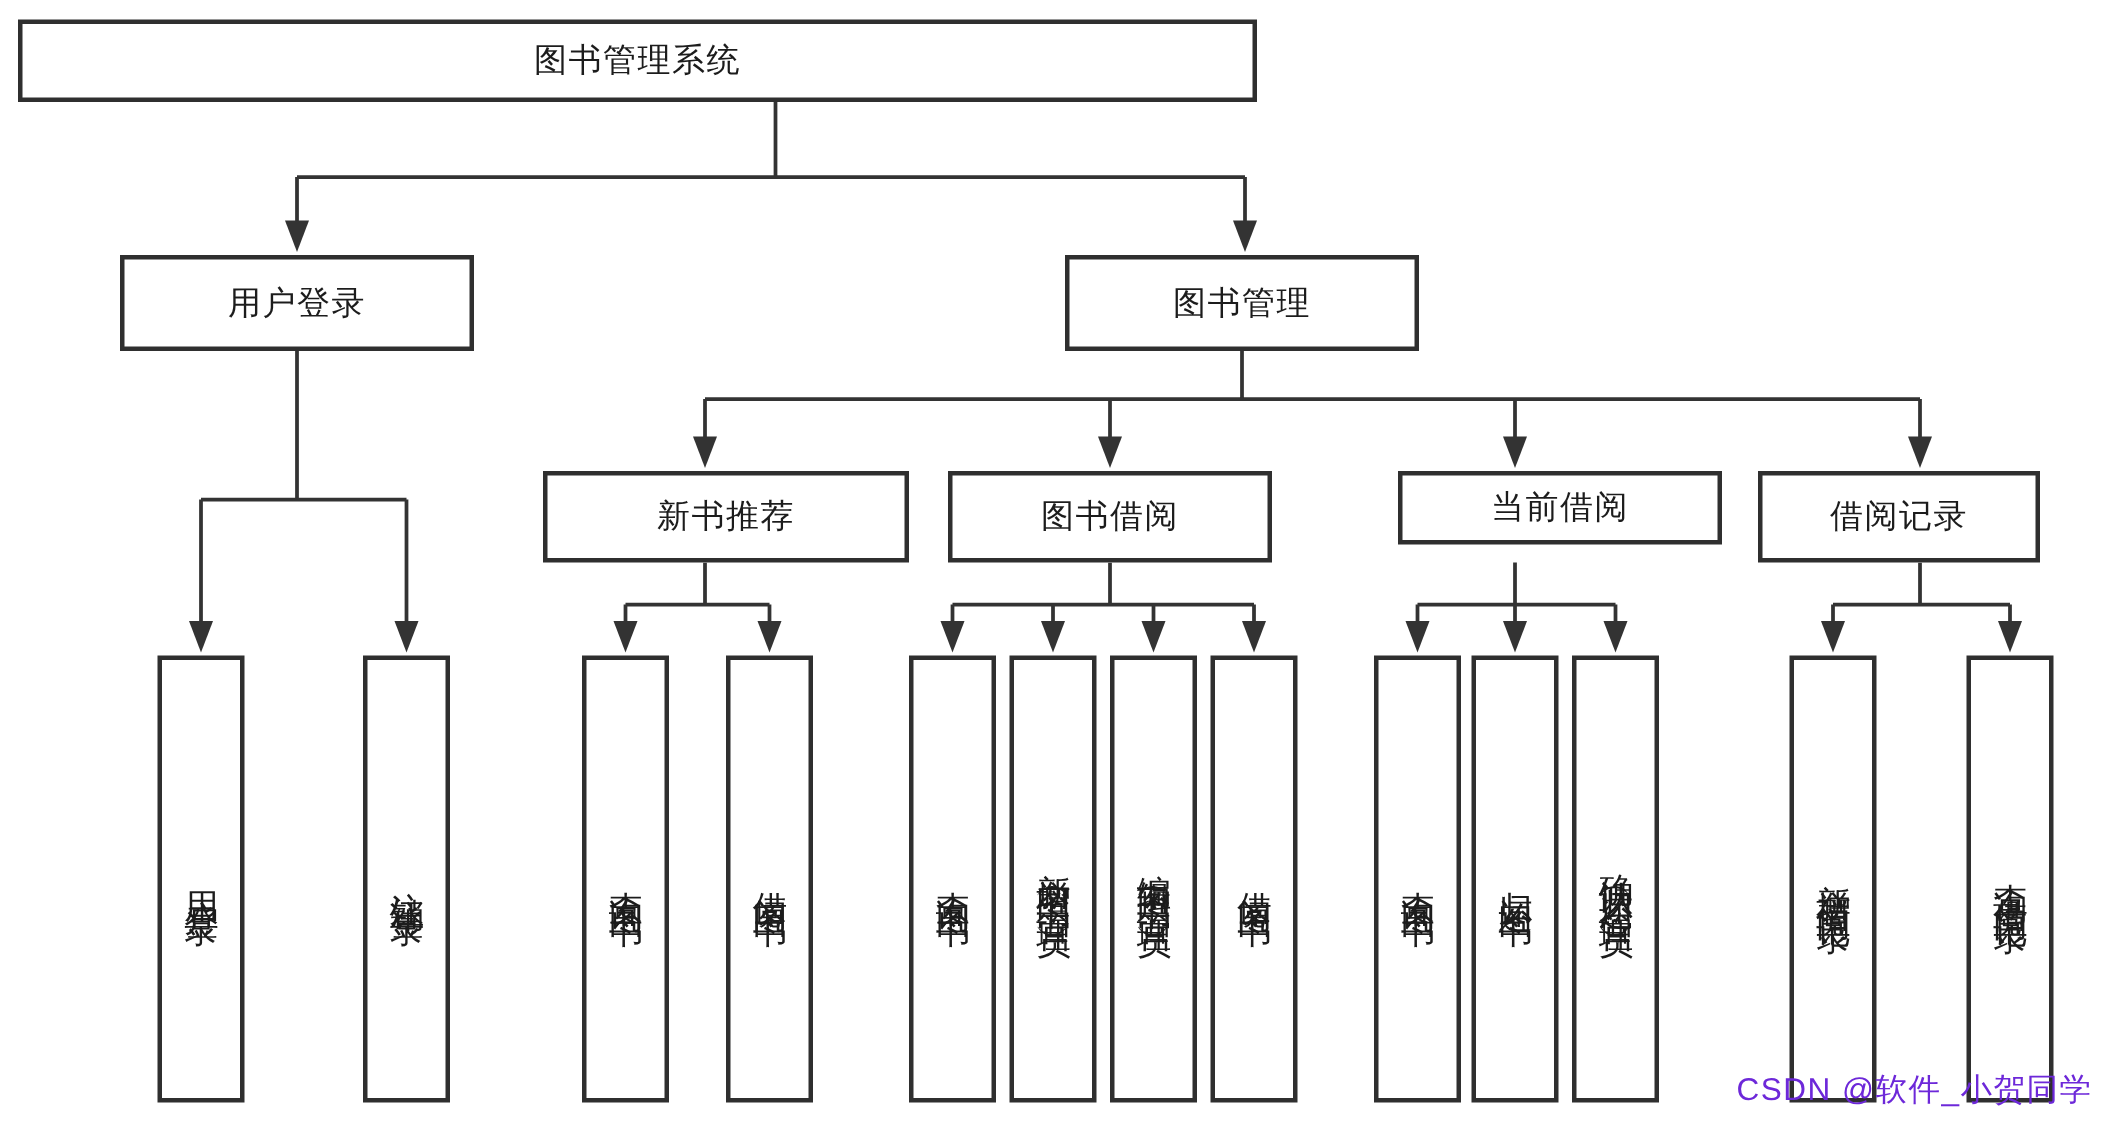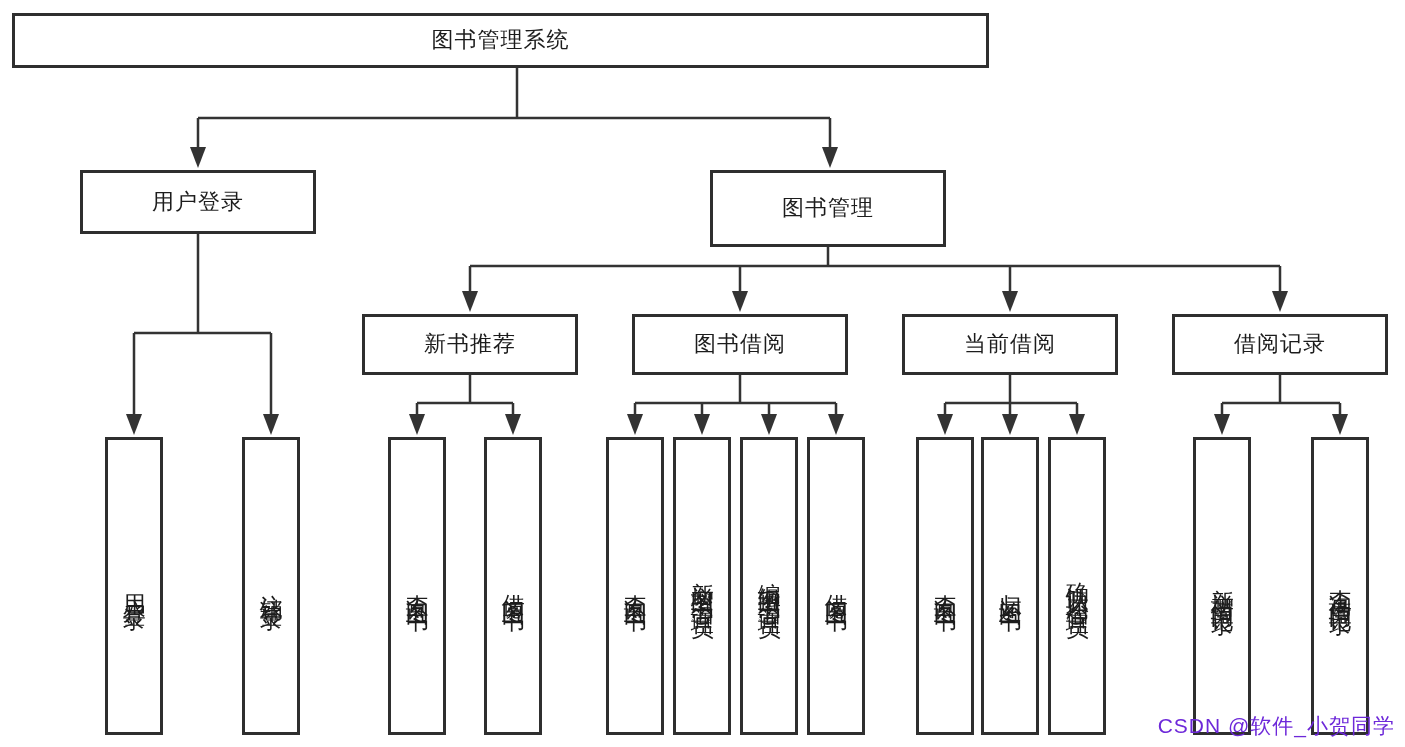--- a/index.html
+++ b/index.html
@@ -79,29 +79,29 @@
       <polygon points="761,414 777,414 769,435"></polygon>
       <polygon points="828,414 844,414 836,435"></polygon>
       <polygon points="937,414 953,414 945,435"></polygon>
       <polygon points="1002,414 1018,414 1010,435"></polygon>
       <polygon points="1069,414 1085,414 1077,435"></polygon>
       <polygon points="1214,414 1230,414 1222,435"></polygon>
       <polygon points="1332,414 1348,414 1340,435"></polygon>
     </g>
   </svg>
 
-  <div class="box" style="left:12px;top:13px;width:977px;height:55px;">图书管理系统</div>
+  <div class="box" style="left:12px;top:13px;width:826px;height:55px;">图书管理系统</div>
 
   <div class="box" style="left:80px;top:170px;width:236px;height:64px;">用户登录</div>
-  <div class="box" style="left:710px;top:170px;width:236px;height:77px;">图书管理</div>
+  <div class="box" style="left:710px;top:170px;width:236px;height:64px;">图书管理</div>
 
-  <div class="box" style="left:362px;top:314px;width:216px;height:61px;">新书推荐</div>
+  <div class="box" style="left:362px;top:314px;width:244px;height:61px;">新书推荐</div>
   <div class="box" style="left:632px;top:314px;width:216px;height:61px;text-align:center;">图书借阅</div>
-  <div class="box" style="left:902px;top:314px;width:216px;height:61px;">当前借阅</div>
-  <div class="box" style="left:1172px;top:314px;width:216px;height:61px;">借阅记录</div>
+  <div class="box" style="left:932px;top:314px;width:216px;height:49px;">当前借阅</div>
+  <div class="box" style="left:1172px;top:314px;width:188px;height:61px;">借阅记录</div>
 
   <div class="box vbox" style="left:105px;top:437px;width:58px;height:298px;">用户登录</div>
   <div class="box vbox" style="left:242px;top:437px;width:58px;height:298px;">注销登录</div>
 
   <div class="box vbox" style="left:388px;top:437px;width:58px;height:298px;">查询图书</div>
   <div class="box vbox" style="left:484px;top:437px;width:58px;height:298px;">借阅图书</div>
 
   <div class="box vbox" style="left:606px;top:437px;width:58px;height:298px;">查询图书</div>
   <div class="box vbox" style="left:673px;top:437px;width:58px;height:298px;">新增图书（管理员）</div>
   <div class="box vbox" style="left:740px;top:437px;width:58px;height:298px;">编辑图书（管理员）</div>

